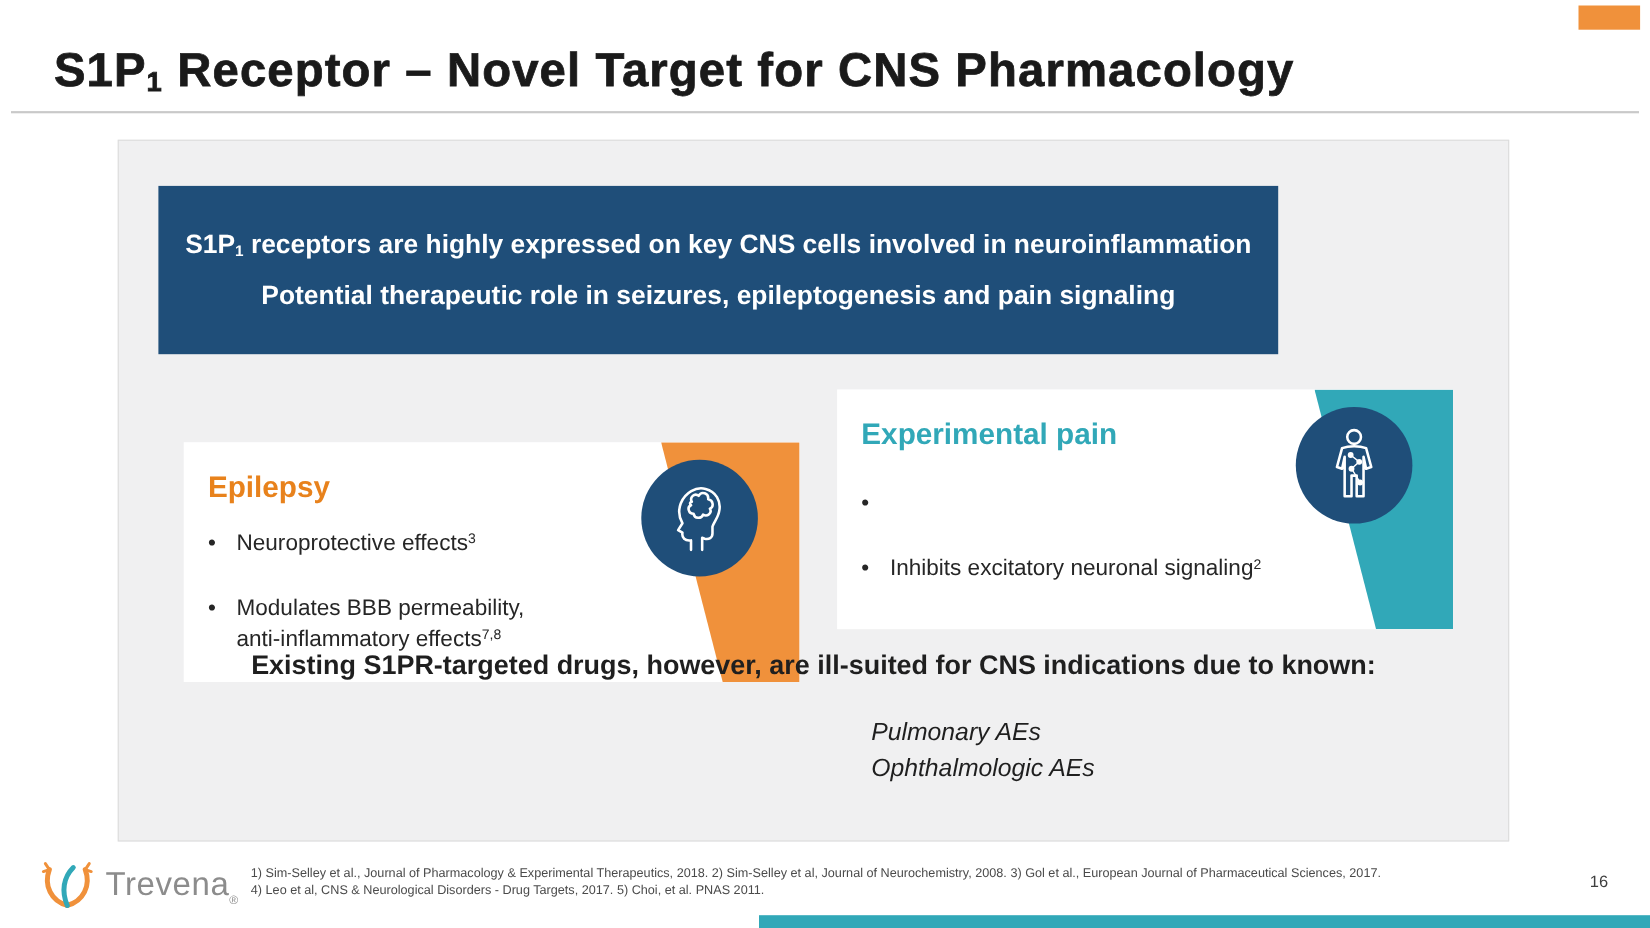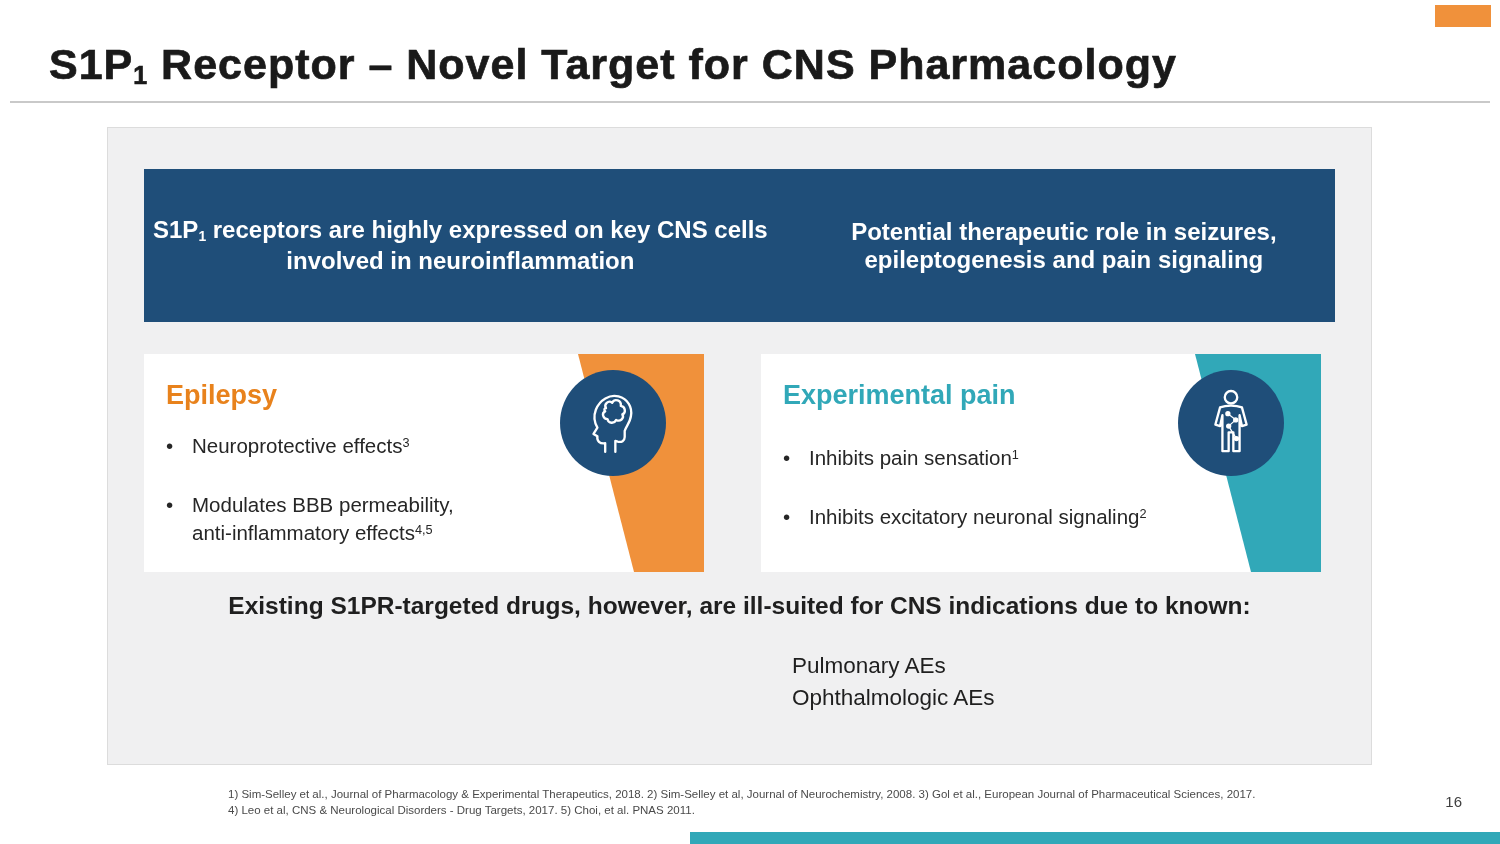--- a/index.html
+++ b/index.html
@@ -55,42 +55,42 @@
     left: 107px; top: 127px;
     width: 1265px; height: 638px;
     background: var(--panel);
     border: 1px solid #dcdcdc;
   }
 
   
   .banner {
     position: absolute;
     left: 36px; top: 41px;
-    width: 1191px; height: 153px;
+    width: 1018px; height: 153px;
     background: var(--navy);
     color: #ffffff;
     display: flex;
-    flex-direction: row;
+    flex-direction: column;
     justify-content: center;
     align-items: center;
     row-gap: 33px;
     text-align: center;
     gap: 16px;
   }
   .banner p { margin: 0; font-size: 24px; font-weight: 700; line-height: 28px; }
 
   
   .card {
     position: absolute;
     top: 226px;
     width: 560px; height: 218px;
     background: #ffffff;
     overflow: hidden;
   }
-  .card-left  { left: 36px; }
+  .card-left  { left: 59px; margin-top: 48px; }
   .card-right { left: 653px; }
   .card-accent {
     position: absolute; inset: 0;
     clip-path: polygon(77.5% 0, 100% 0, 100% 100%, 87.5% 100%);
   }
   .accent-orange { background: var(--orange); }
   .accent-teal   { background: var(--teal); }
   .card-title {
     position: absolute;
     left: 22px; top: 26px;
@@ -143,21 +143,21 @@
   }
   .ae-col {
     position: absolute;
     top: 522px;
     font-size: 22.5px;
     line-height: 32px;
     color: #1f1f1f;
   }
   .ae-col p { margin: 0; }
   .ae-col-1 { left: 291px; }
-  .ae-col-2 { left: 684px; }
+  .ae-col-2 { left: 684px; font-style: italic; }
 
   
   .footer-logo {
     position: absolute;
     left: 34px; top: 779px;
     display: flex;
     align-items: center;
     column-gap: 4px;
   }
   .logo-mark svg { width: 58px; height: 52px; display: block; }
@@ -221,21 +221,21 @@
       <h2 class="card-title title-orange">Epilepsy</h2>
       <ul class="bullets">
         <li>
           <span class="dot">•</span>
           <span class="b-text"><span>Neuroprotective effects</span><span class="sup">3</span></span>
         </li>
         <li>
           <span class="dot">•</span>
           <span class="b-text">
             <span class="b-line">Modulates BBB permeability,</span>
-            <span class="b-line"><span>anti-inflammatory effects</span><span class="sup">4,5</span></span>
+            <span class="b-line"><span>anti-inflammatory effects</span><span class="sup">7,8</span></span>
           </span>
         </li>
       </ul>
     </div>
 
     <div class="card card-right">
       <div class="card-accent accent-teal"></div>
       <div class="icon-circle">
         <svg viewBox="0 0 100 100">
           <g fill="none" stroke="#ffffff" stroke-width="3" stroke-linejoin="round">
@@ -248,38 +248,50 @@
             <circle cx="56" cy="46" r="3.4"></circle>
             <circle cx="47" cy="54" r="3.4"></circle>
             <circle cx="57" cy="70" r="3.4"></circle>
           </g>
         </svg>
       </div>
       <h2 class="card-title title-teal">Experimental pain</h2>
       <ul class="bullets">
         <li>
           <span class="dot">•</span>
-          <span class="b-text"><span>Inhibits pain sensation</span><span class="sup">1</span></span>
         </li>
         <li>
           <span class="dot">•</span>
           <span class="b-text"><span>Inhibits excitatory neuronal signaling</span><span class="sup">2</span></span>
         </li>
       </ul>
     </div>
 
     <p class="statement">Existing S1PR-targeted drugs, however, are ill-suited for CNS indications due to known:</p>
 
     <div class="ae-col ae-col-2">
       <p>Pulmonary AEs</p>
       <p>Ophthalmologic AEs</p>
     </div>
 
   </div>
 
+  <div class="footer-logo">
+    <span class="logo-mark">
+      <svg viewBox="0 0 64 56">
+        <g fill="none" stroke-linecap="round">
+          <path class="stroke-orange" d="M30 48 C14 44 6 28 12 12" stroke-width="5"></path>
+          <path class="stroke-orange" d="M30 48 C46 44 54 28 48 12" stroke-width="5"></path>
+          <path class="stroke-teal" d="M30 48 C24 34 26 20 36 10" stroke-width="5"></path>
+          <path class="stroke-orange" d="M12 12 L8 6 M12 12 L6 14 M48 12 L52 6 M48 12 L54 14" stroke-width="3"></path>
+        </g>
+      </svg>
+    </span>
+    <span class="logo-text"><span>Trevena</span><span class="logo-reg">®</span></span>
+  </div>
 
   <div class="refs">
     <p>1) Sim-Selley et al., Journal of Pharmacology &amp; Experimental Therapeutics, 2018. 2) Sim-Selley et al, Journal of Neurochemistry, 2008. 3) Gol et al., European Journal of Pharmaceutical Sciences, 2017.</p>
     <p>4) Leo et al, CNS &amp; Neurological Disorders - Drug Targets, 2017. 5) Choi, et al. PNAS 2011.</p>
   </div>
 
   <div class="page-number">16</div>
 
   <div class="bottom-accent"></div>
 

